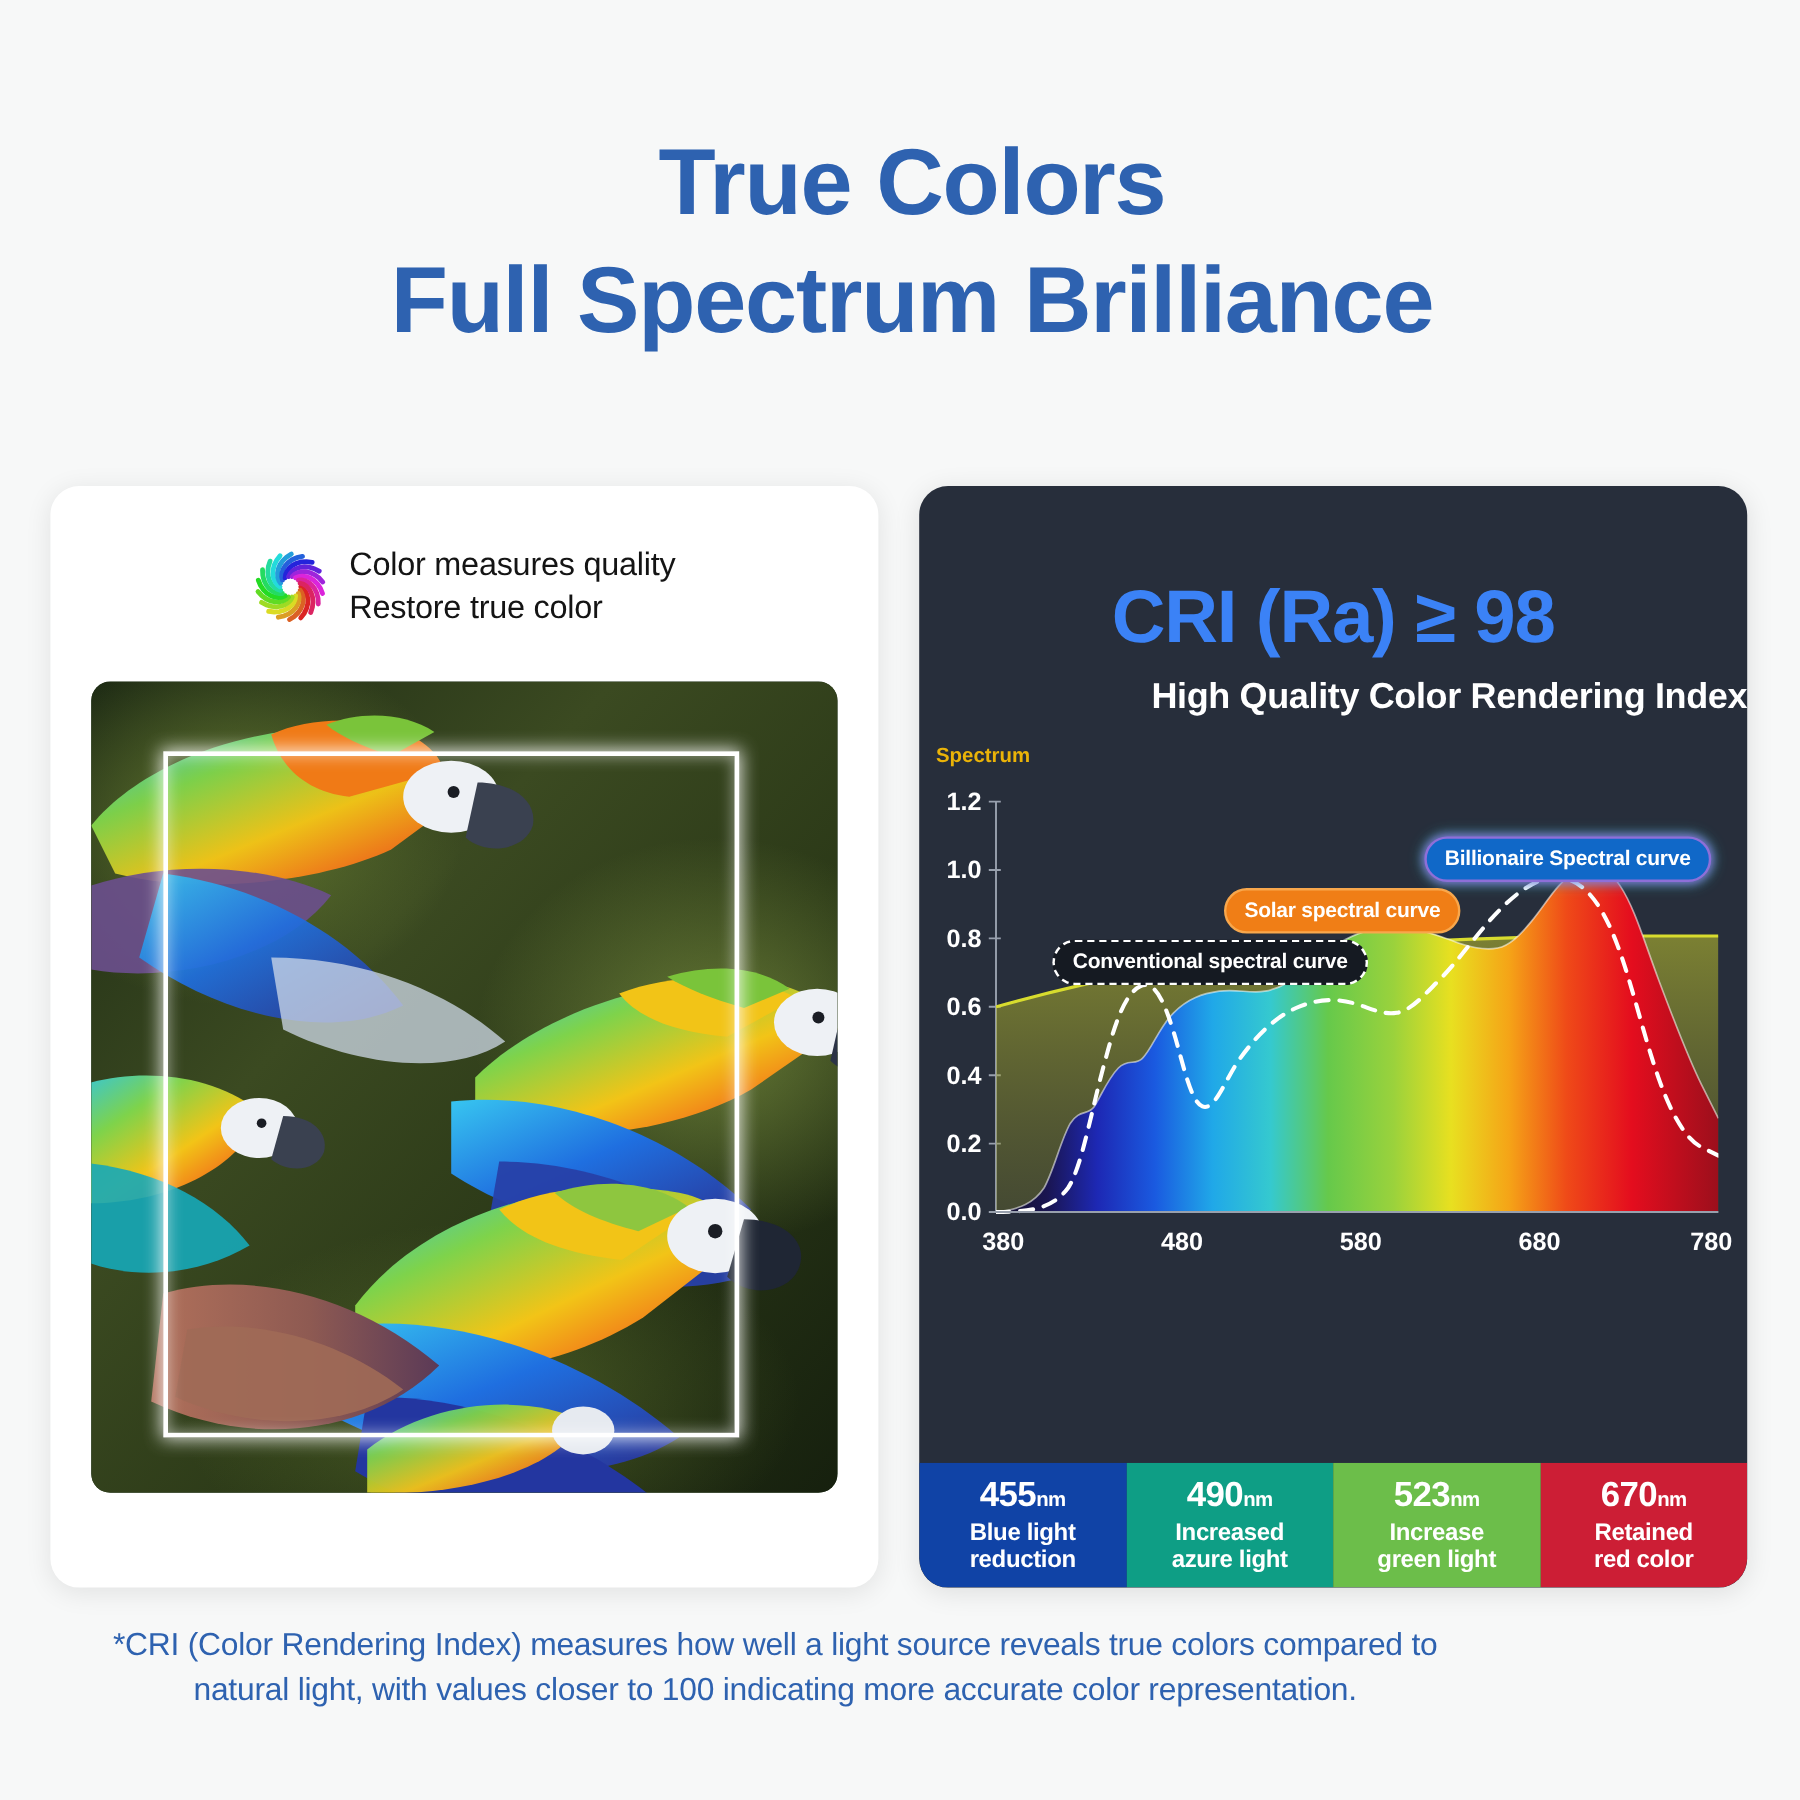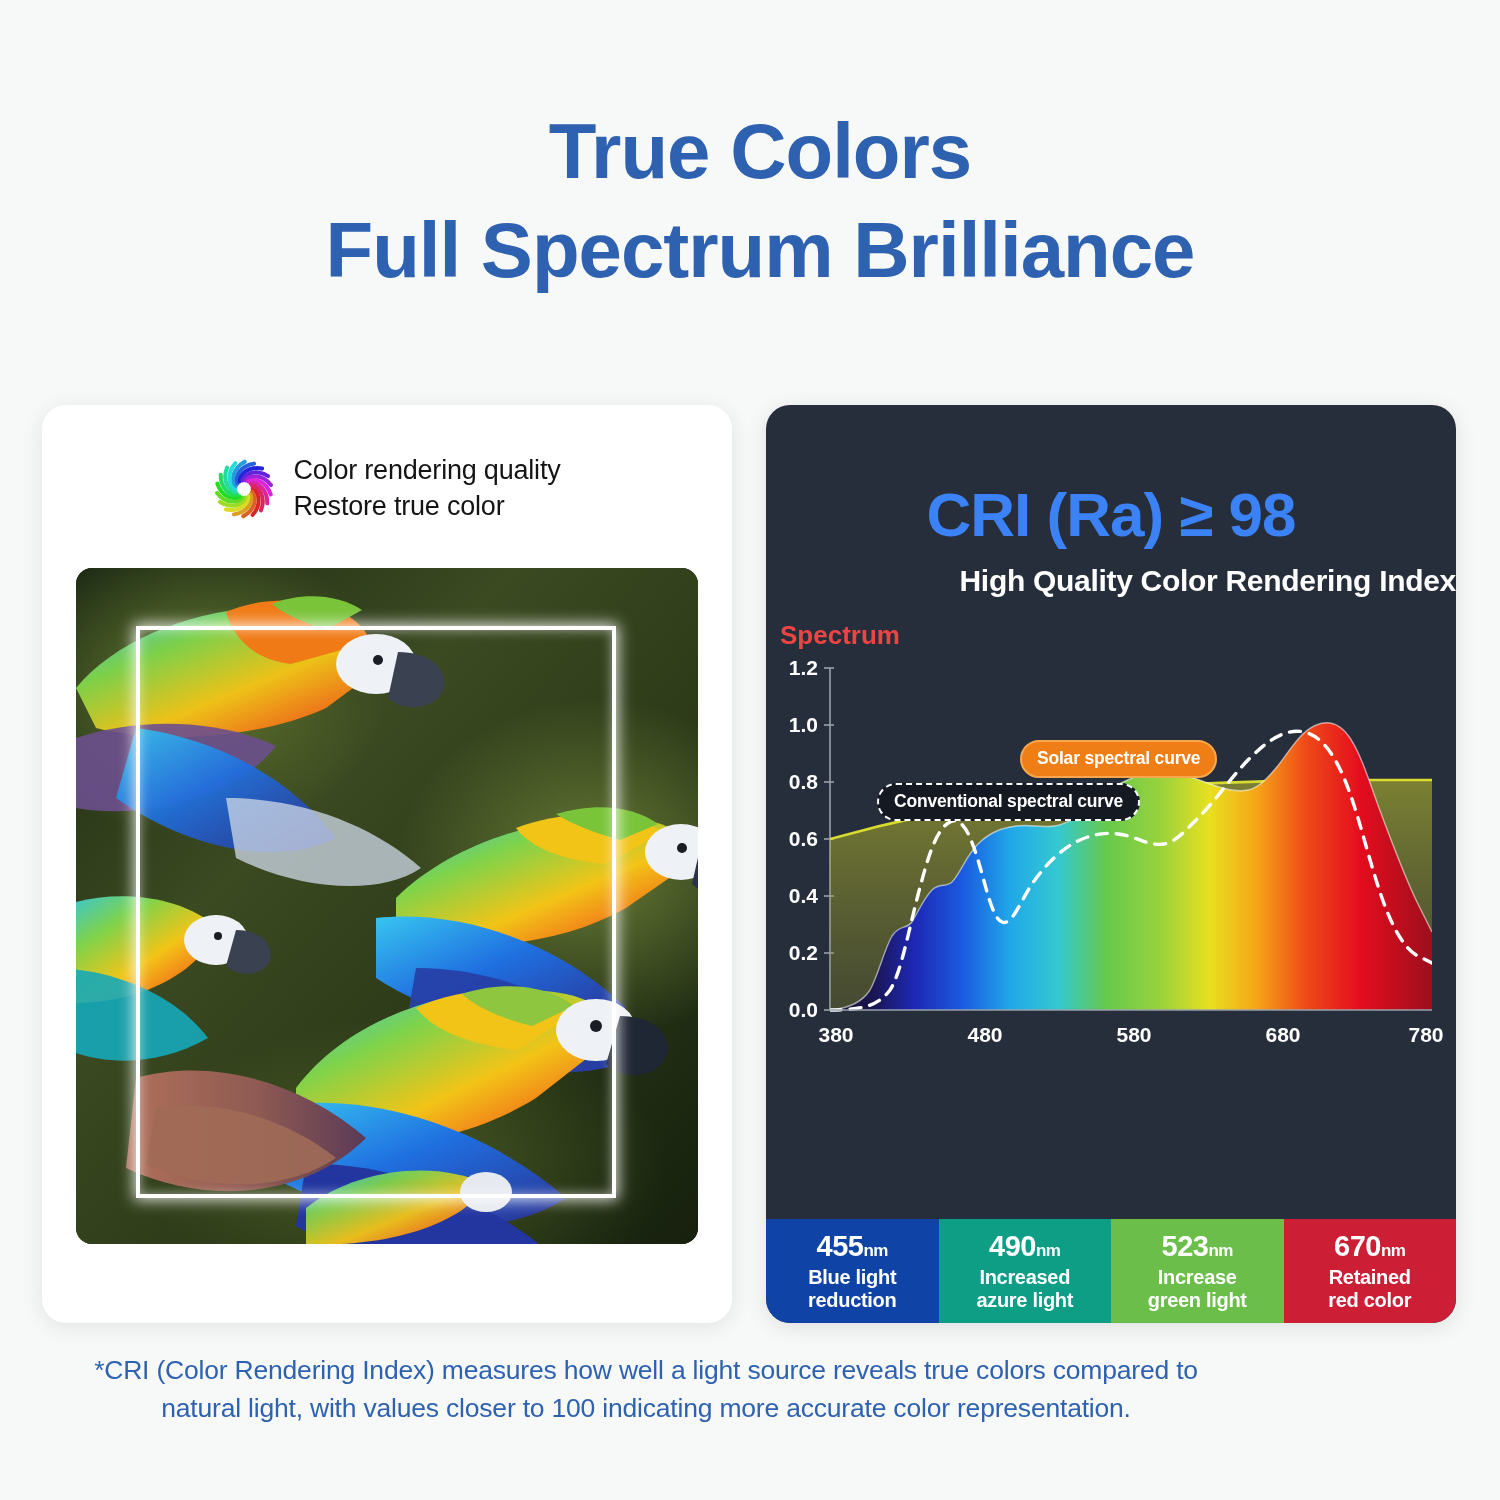--- a/index.html
+++ b/index.html
@@ -189,21 +189,21 @@
             <polyline points="43.00,37.88 43.63,33.43 45.50,28.98 48.62,24.79 52.94,21.15 58.35,18.33 64.68,16.58 71.73,16.12 79.22,17.11" stroke="hsl(240,72%,50%)" fill="none" stroke-width="6.5" stroke-linecap="round"></polyline>
             <polyline points="47.57,36.21 49.68,32.25 52.96,28.70 57.32,25.84 62.63,23.89 68.67,23.10 75.22,23.62 82.00,25.59 88.71,29.09" stroke="hsl(260,72%,50%)" fill="none" stroke-width="6.5" stroke-linecap="round"></polyline>
             <polyline points="52.43,36.21 55.76,33.21 60.06,31.00 65.15,29.80 70.79,29.79 76.75,31.10 82.73,33.84 88.42,38.01 93.53,43.59" stroke="hsl(280,72%,50%)" fill="none" stroke-width="6.5" stroke-linecap="round"></polyline>
             <polyline points="57.00,37.88 61.16,36.20 65.95,35.59 71.14,36.20 76.45,38.12 81.60,41.39 86.28,46.00 90.21,51.87 93.10,58.86" stroke="hsl(300,72%,50%)" fill="none" stroke-width="6.5" stroke-linecap="round"></polyline>
             <polyline points="60.72,41.00 65.21,40.85 69.92,41.91 74.59,44.26 78.92,47.88 82.64,52.72 85.46,58.65 87.14,65.51 87.47,73.07" stroke="hsl(320,72%,50%)" fill="none" stroke-width="6.5" stroke-linecap="round"></polyline>
             <polyline points="63.16,45.21 67.42,46.60 71.49,49.21 75.07,53.01 77.90,57.90 79.74,63.72 80.36,70.26 79.60,77.28 77.32,84.49" stroke="hsl(340,72%,50%)" fill="none" stroke-width="6.5" stroke-linecap="round"></polyline>
           </g>
 
       </svg>
       <div class="logo-text">
-        <div>Color rendering quality</div>
+        <div>Color measures quality</div>
         <div>Restore true color</div>
       </div>
     </div>
 
     <div class="photo-wrap">
       <svg class="photo-svg" viewBox="0 0 622 676" preserveAspectRatio="none">
         <defs>
           <linearGradient id="bgG" x1="0" y1="0" x2="1" y2="1">
             <stop offset="0%" stop-color="#1d2a14"></stop>
             <stop offset="35%" stop-color="#3b4a21"></stop>
@@ -415,22 +415,23 @@
         <line x1="64" y1="360" x2="666" y2="360" stroke="#98a0ad" stroke-width="1.6"></line>
         <g font-family="Liberation Sans, sans-serif" font-size="21" font-weight="bold" fill="#FFFFFF" text-anchor="middle">
           <text x="70" y="392">380</text>
           <text x="219" y="392">480</text>
           <text x="368" y="392">580</text>
           <text x="517" y="392">680</text>
           <text x="660" y="392">780</text>
         </g>
       </svg>
 
-      <div style="position:absolute; left:14px; top:-30px; color:#ef4444; font-weight:bold; font-size:26px;">Spectrum</div>
-
+      <div style="position:absolute; left:14px; top:-30px; color:#eab308; font-weight:bold; font-size:17px;">Spectrum</div>
+
+      <div class="legend-pill pill-billionaire">Billionaire Spectral curve</div>
       <div class="legend-pill pill-solar">Solar spectral curve</div>
       <div class="legend-pill pill-conventional">Conventional spectral curve</div>
     </div>
 
     <div class="swatches">
       <div class="swatch" style="background: rgb(16, 67, 166);">
         <div class="nm">
           <span>455</span><span class="unit">nm</span>
         </div>
         <div class="desc">

